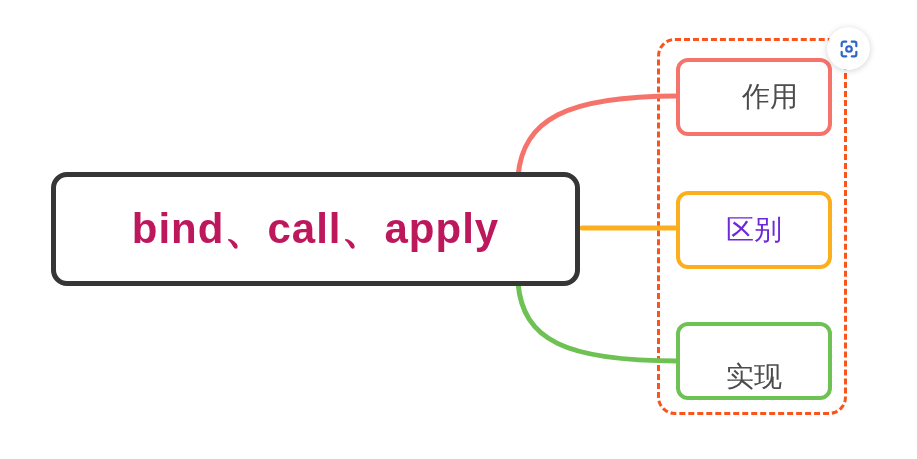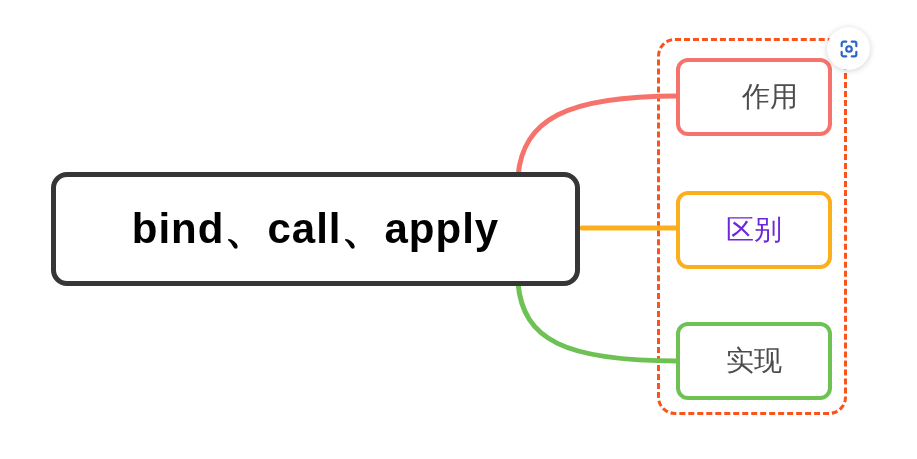--- a/index.html
+++ b/index.html
@@ -94,32 +94,32 @@
 
   <div class="selection-box" style="border-color: rgb(250, 84, 28);"></div>
 
   <svg class="connectors" viewBox="0 0 917 459" xmlns="http://www.w3.org/2000/svg">
     <path d="M 518 176 C 523 120, 565 96, 678 96" fill="none" stroke-width="5" stroke-linecap="round" stroke="#f6736c"></path>
     <path d="M 582 228 L 678 228" fill="none" stroke-width="5" stroke-linecap="round" stroke="#fbaf1d"></path>
     <path d="M 518 283 C 523 340, 565 361, 678 361" fill="none" stroke-width="5" stroke-linecap="round" stroke="#6ec153"></path>
   </svg>
 
   <div class="node root-node" style="border-color: rgb(54, 54, 54);">
-    <span class="label" style="color: #000000;">bind、call、apply</span>
+    <span class="label" style="color: #be185d;">bind、call、apply</span>
   </div>
 
   <div class="node child-node n0" style="border-color: rgb(246, 115, 108);">
     <span class="label" style="color: rgb(76, 76, 76); margin-left: 32px;">作用</span>
   </div>
 
   <div class="node child-node n1" style="border-color: rgb(251, 175, 29);">
     <span class="label" style="color: #6d28d9;">区别</span>
   </div>
 
-  <div class="node child-node n2" style="border-color: rgb(110, 193, 83);">
+  <div class="node child-node n2" style="border-color: rgb(110, 193, 83); align-items: flex-end;">
     <span class="label" style="color: rgb(76, 76, 76);">实现</span>
   </div>
 
   <button class="capture-btn">
     <svg width="22" height="22" viewBox="0 0 24 24" fill="none" stroke-width="2.4" stroke-linecap="round" stroke-linejoin="round" stroke="#2b66c4">
       <path d="M4 9 V6 a2 2 0 0 1 2 -2 h3"></path>
       <path d="M15 4 h3 a2 2 0 0 1 2 2 v3"></path>
       <path d="M20 15 v3 a2 2 0 0 1 -2 2 h-3"></path>
       <path d="M9 20 H6 a2 2 0 0 1 -2 -2 v-3"></path>
       <circle cx="12" cy="12" r="3"></circle>

